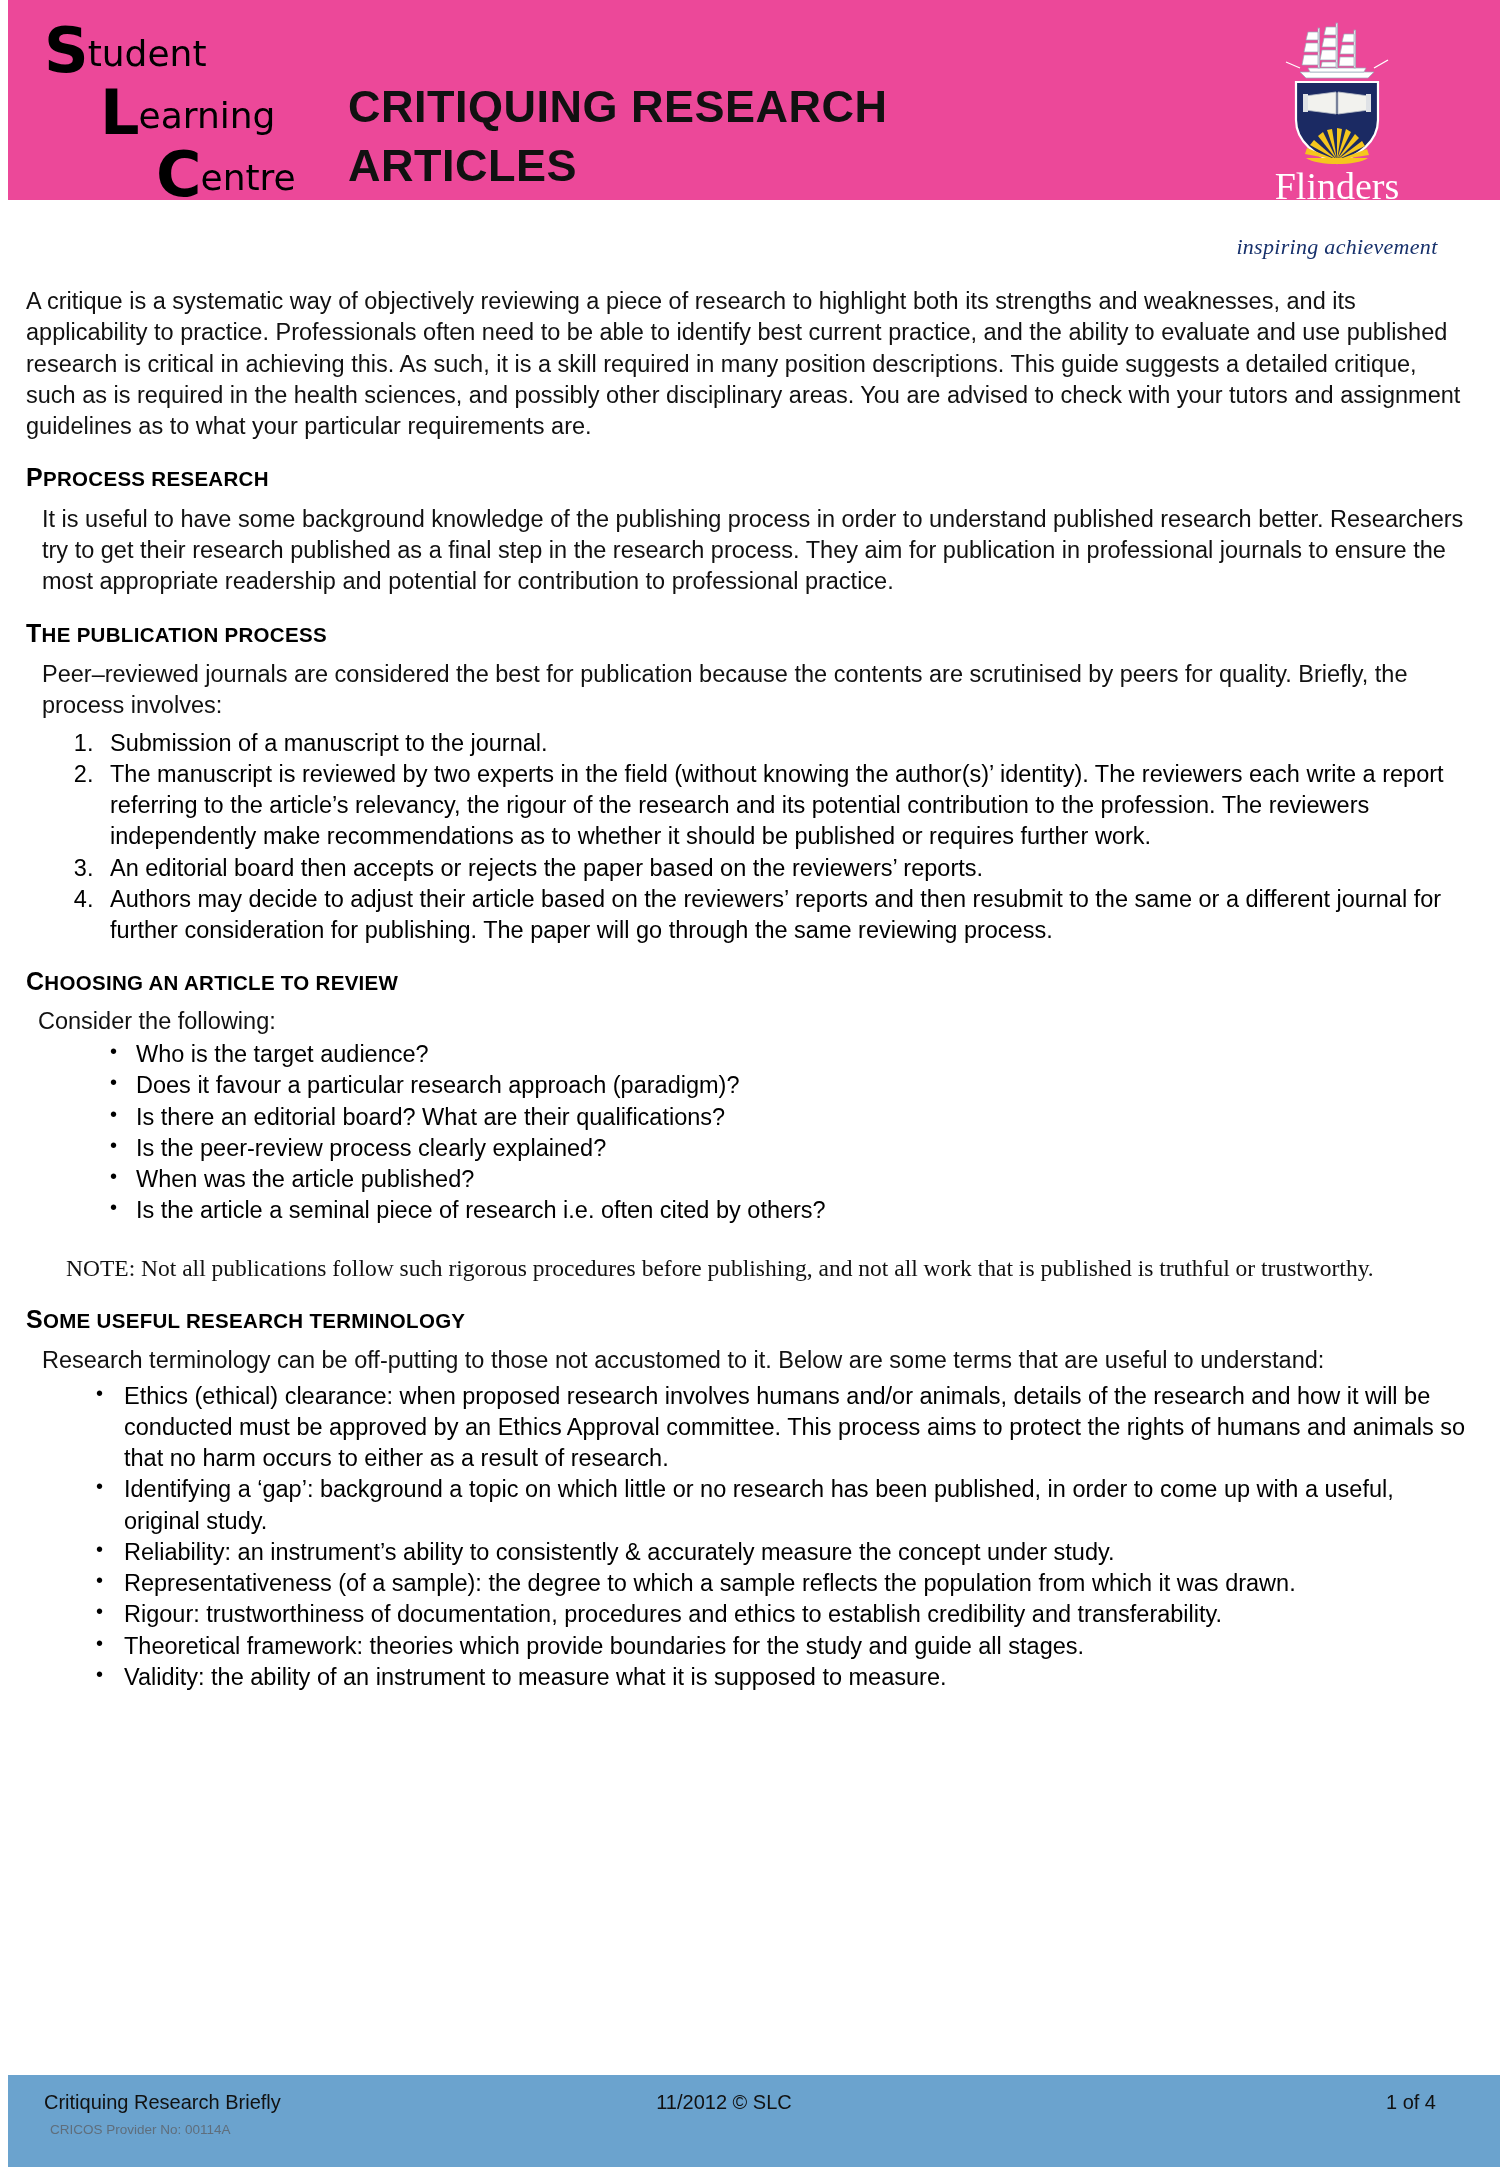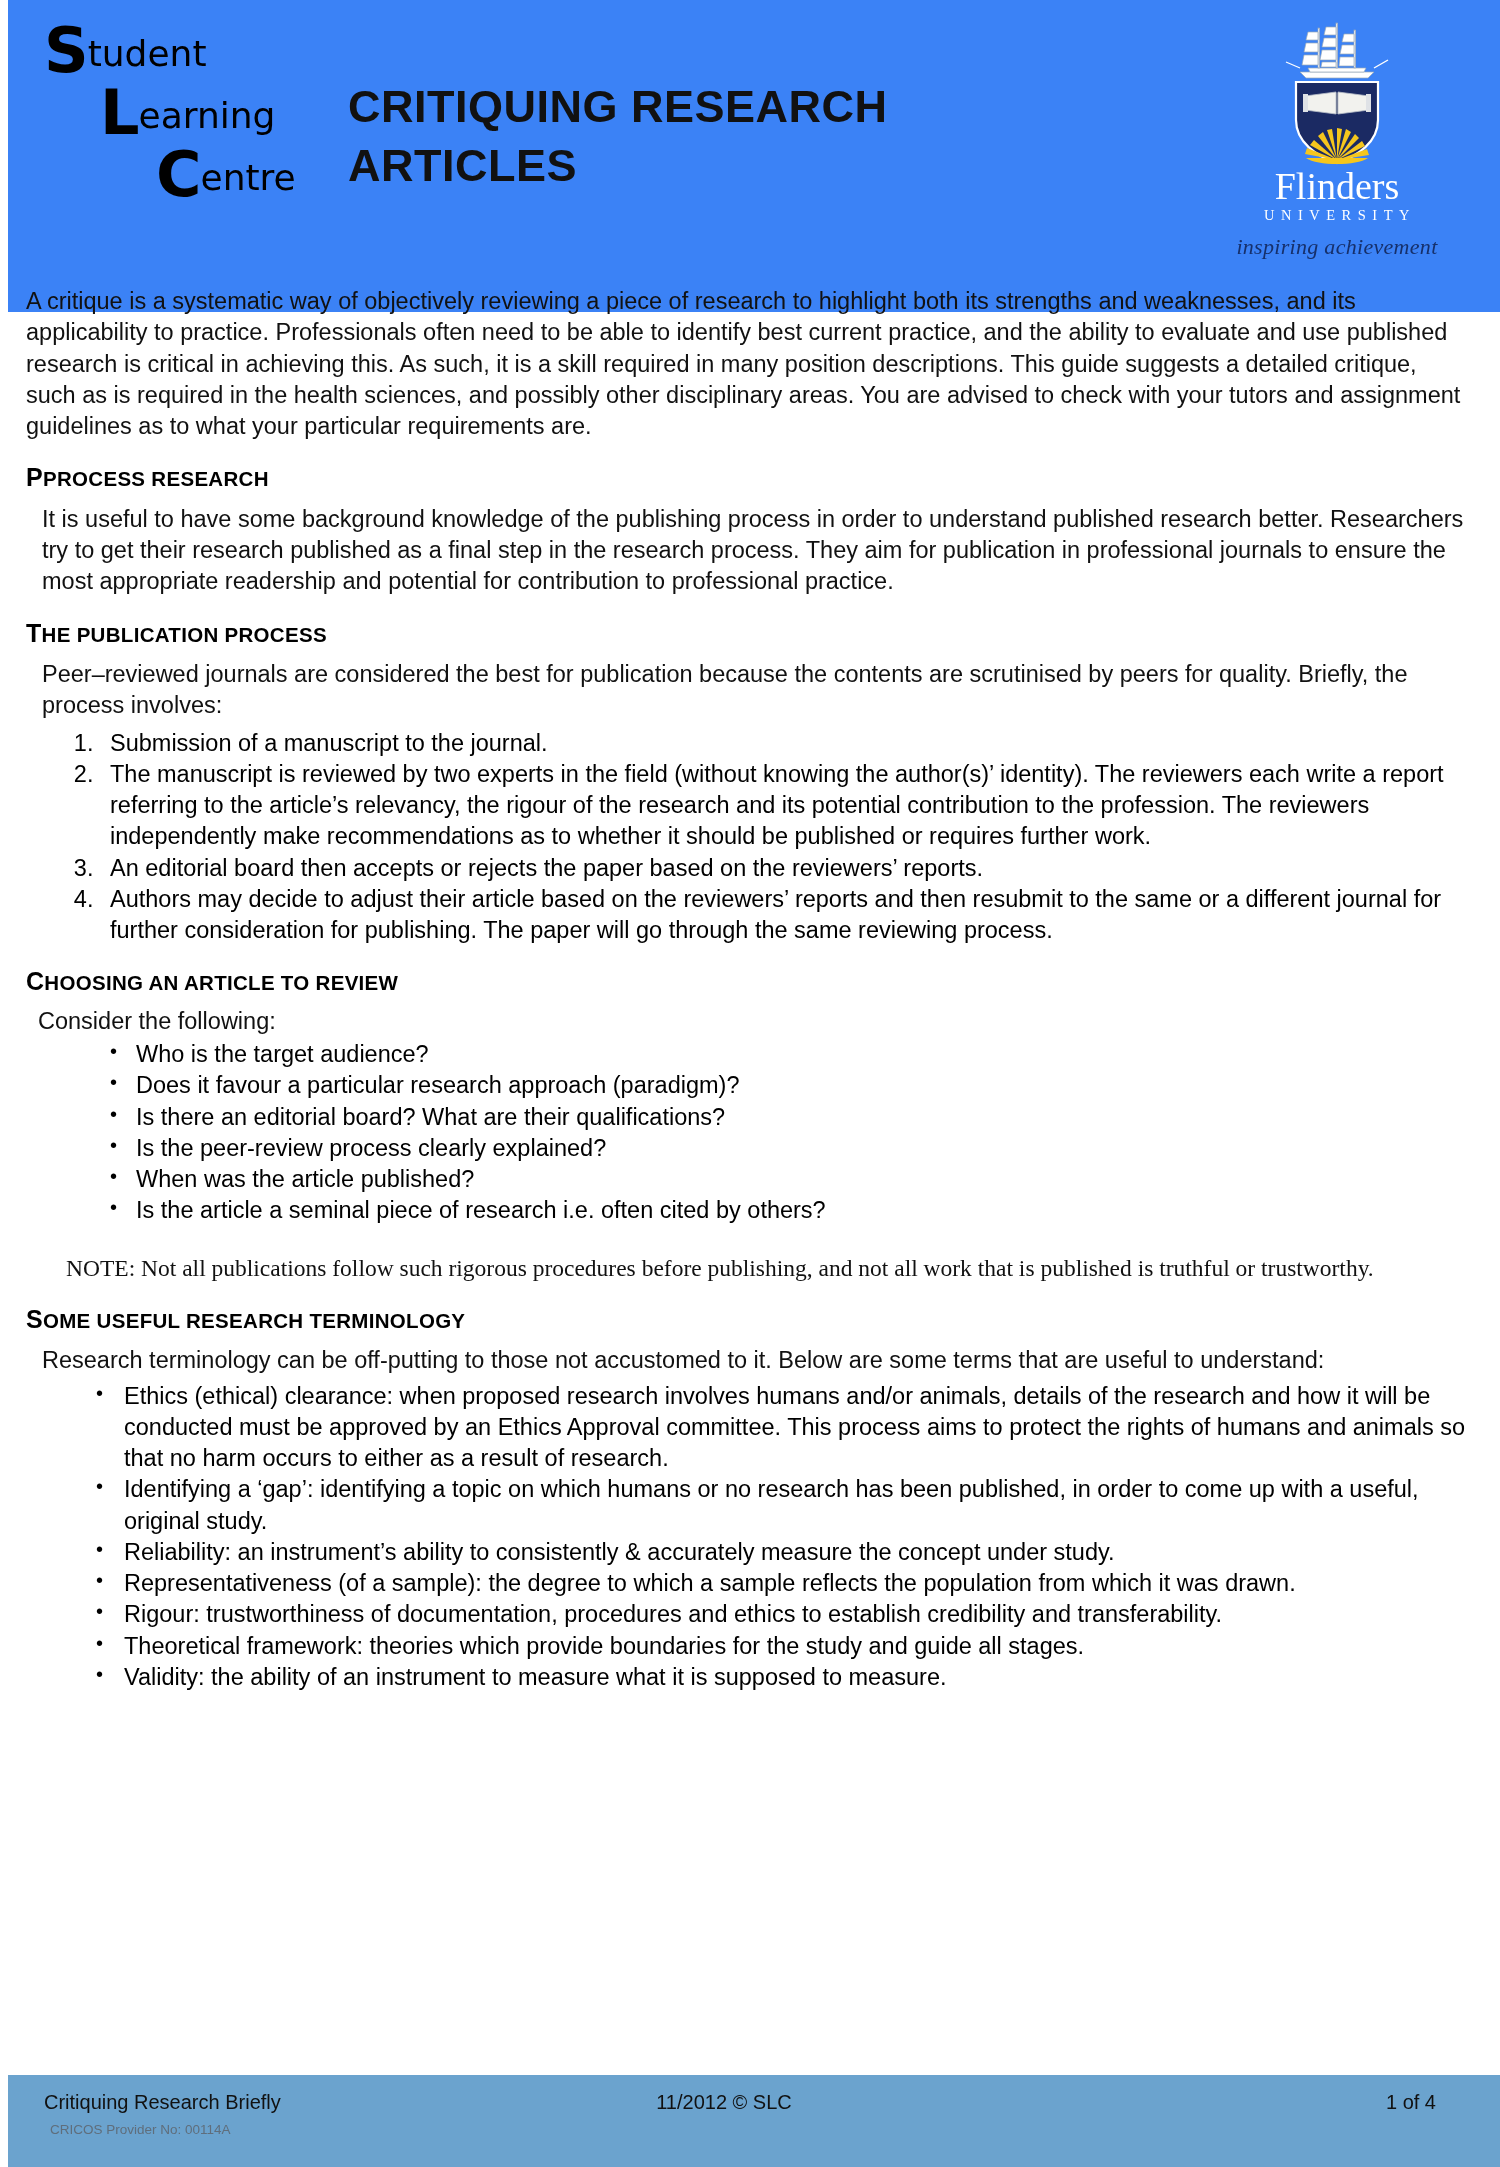--- a/index.html
+++ b/index.html
@@ -15,22 +15,22 @@
     color: #000000;
     overflow: hidden;
   }
 
   
   .header {
     position: absolute;
     left: 8px;
     top: 0;
     width: 1492px;
-    height: 312px;
-    background: #3b82f6;
+    height: 200px;
+    background: #ec4899;
     box-sizing: border-box;
   }
 
   
   .slc-logo {
     position: absolute;
     left: 36px;
     top: 14px;
     width: 300px;
     height: 230px;
@@ -370,21 +370,21 @@
     <li>Is the article a seminal piece of research i.e. often cited by others?</li>
   </ul>
   <p class="para note">NOTE: Not all publications follow such rigorous procedures before publishing, and not all work that is published is truthful or trustworthy.</p>
 
   <h2 class="section">
     <span class="cap">S</span><span class="sc">OME USEFUL RESEARCH TERMINOLOGY</span>
   </h2>
   <p class="para indent">Research terminology can be off-putting to those not accustomed to it. Below are some terms that are useful to understand:</p>
   <ul class="terms">
     <li>Ethics (ethical) clearance: when proposed research involves humans and/or animals, details of the research and how it will be conducted must be approved by an Ethics Approval committee. This process aims to protect the rights of humans and animals so that no harm occurs to either as a result of research.</li>
-    <li>Identifying a ‘gap’: identifying a topic on which humans or no research has been published, in order to come up with a useful, original study.</li>
+    <li>Identifying a ‘gap’: background a topic on which little or no research has been published, in order to come up with a useful, original study.</li>
     <li>Reliability: an instrument’s ability to consistently &amp; accurately measure the concept under study.</li>
     <li>Representativeness (of a sample): the degree to which a sample reflects the population from which it was drawn.</li>
     <li>Rigour: trustworthiness of documentation, procedures and ethics to establish credibility and transferability.</li>
     <li>Theoretical framework: theories which provide boundaries for the study and guide all stages.</li>
     <li>Validity: the ability of an instrument to measure what it is supposed to measure.</li>
   </ul>
 </div>
 
 <div class="footer">
   <div class="footer-row">

